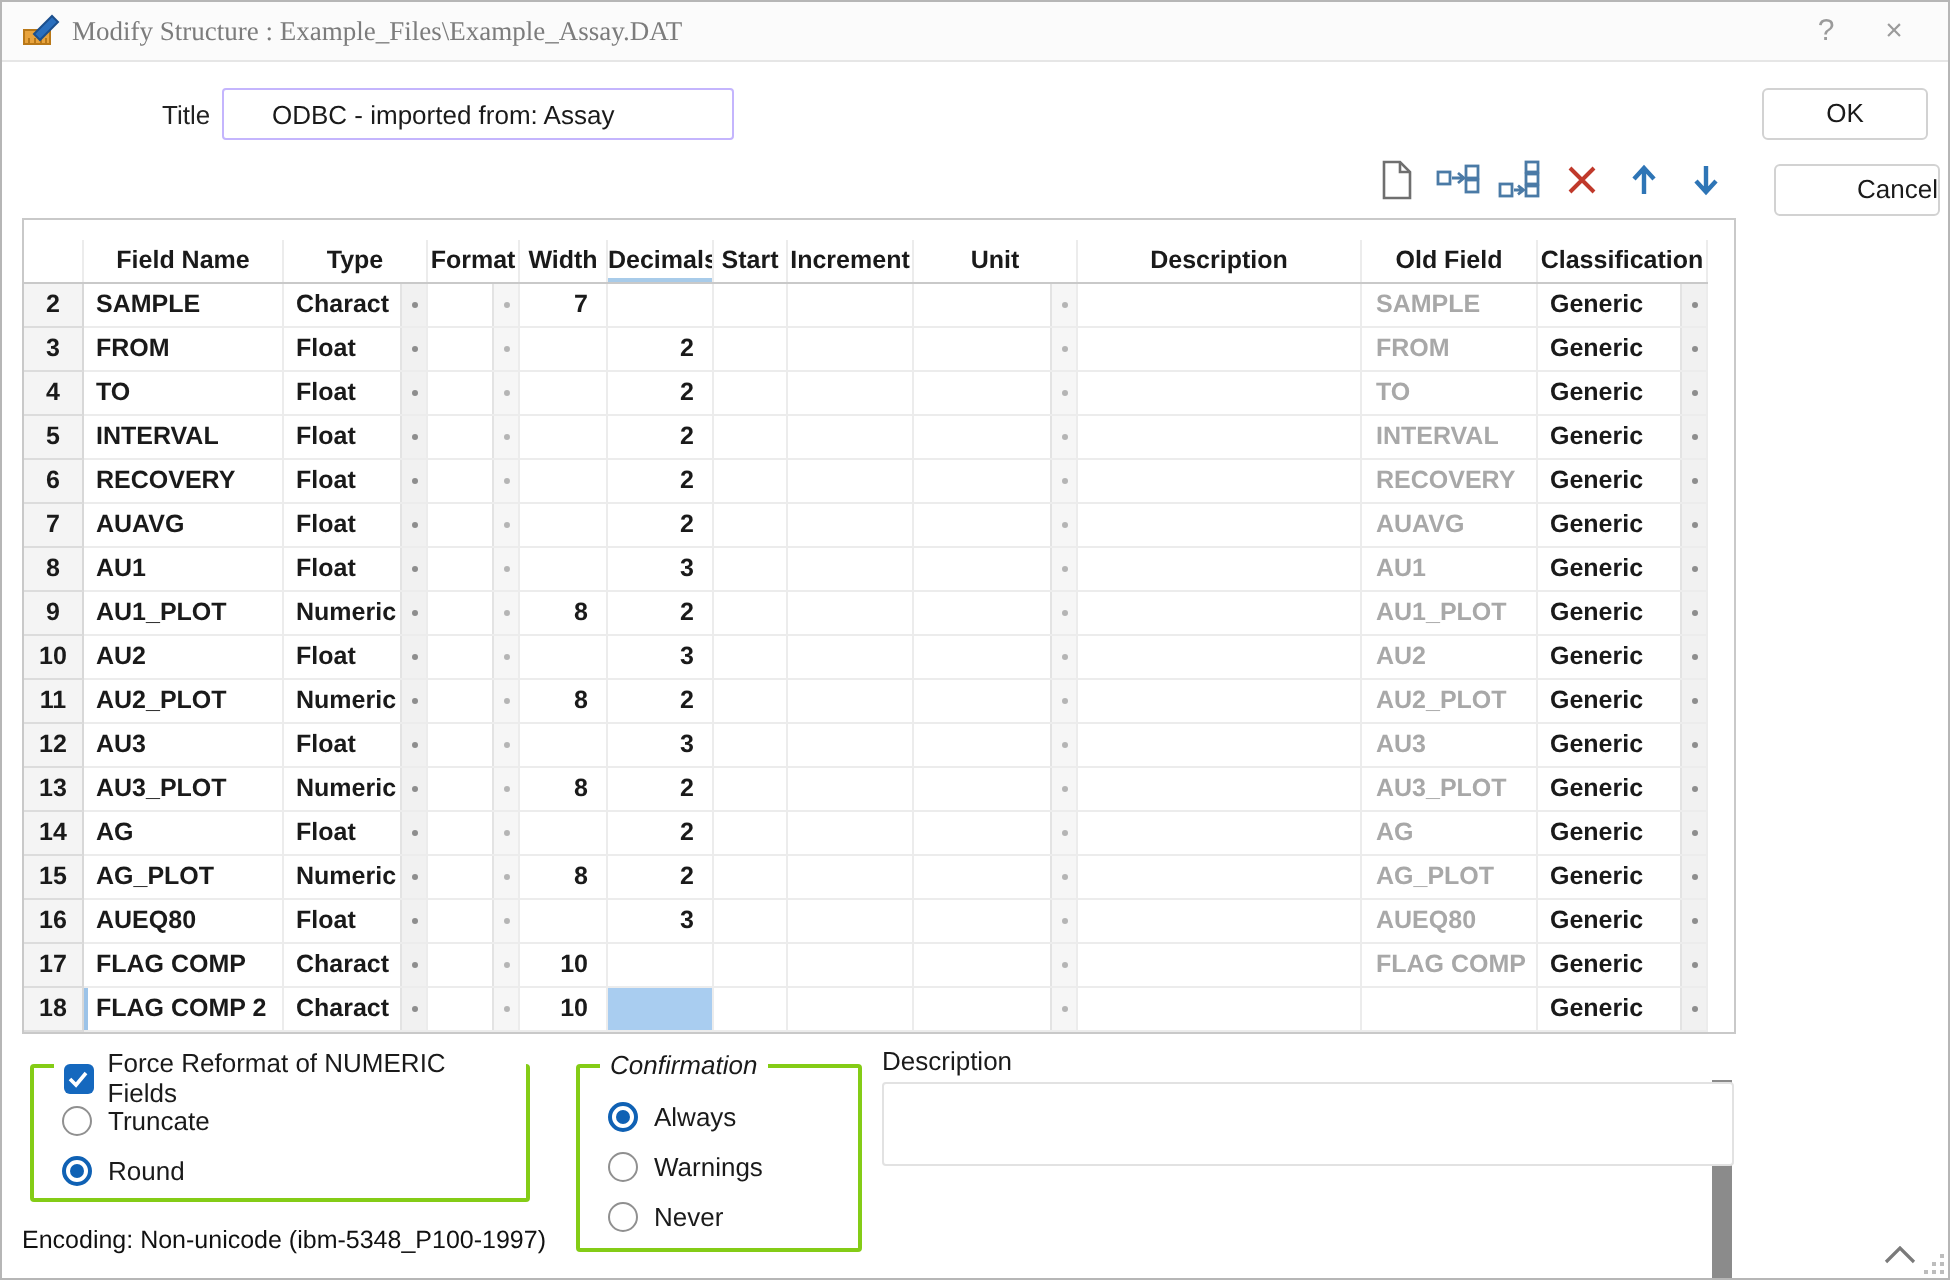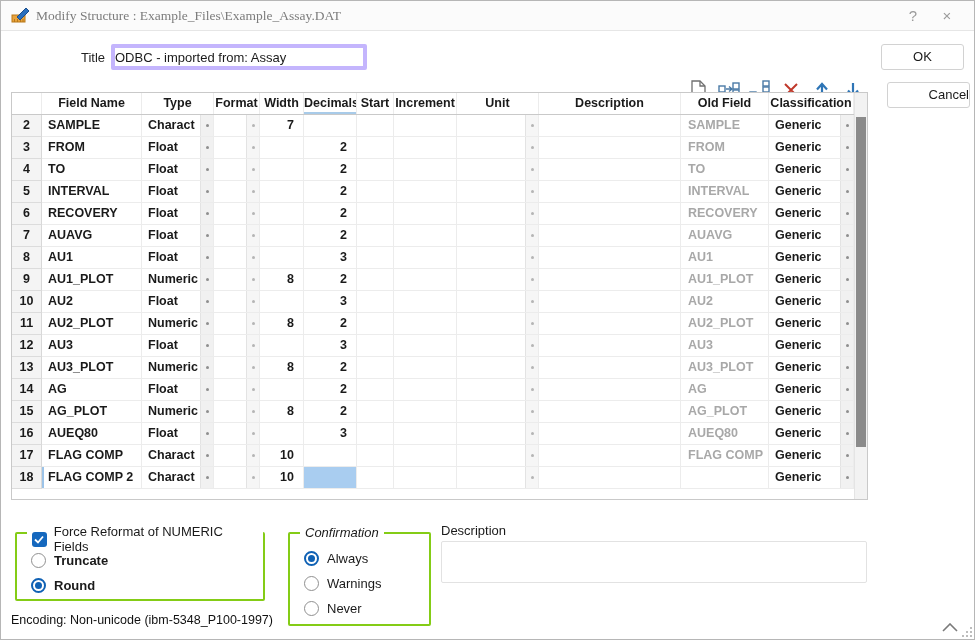--- a/index.html
+++ b/index.html
@@ -15,40 +15,40 @@
     background:#fbfbfb; border-bottom:1px solid #e6e6e6;
     display:flex; align-items:center; padding:0 10px;
   }
   .titlebar .appicon { width:19px; height:17px; margin-right:6px; flex:0 0 auto; }
   .titlebar .title { color:#7c7c7c; font-size:13.5px; flex:1 1 auto; white-space:nowrap; overflow:hidden;font-family:Liberation Serif, serif; }
   .tb-btn { color:#9b9b9b; font-size:15px; width:34px; text-align:center; cursor:default; }
   
   .field-title-label { position:absolute; left:80px; top:49px; color:#222; }
   .field-title-input {
     position:absolute; left:110px; top:43px; width:256px; height:26px;
-    border:4px solid #c4b5fd; border-radius:2px; padding:0 0; font-size:13px;
+    border:1px solid #c4b5fd; border-radius:2px; padding:0 24px; font-size:13px;
     font-family:"Liberation Sans", sans-serif; color:#1a1a1a; background:#fff; outline:none;
   }
   .btn {
     position:absolute; width:83px; height:26px; background:#fff;
     border:1px solid #d2d2d2; border-radius:3px; font-size:13px; color:#1a1a1a;
     font-family:"Liberation Sans", sans-serif; text-align:center; line-height:24px;
   }
   #ok-btn { left:880px; top:43px; }
   #cancel-btn { left:886px; top:81px;text-align:right; }
   
   .toolbar {
     position:absolute; top:77px; right:110px; height:24px;
     display:flex; align-items:center; gap:9px;
   }
   .toolbar .tool { width:22px; height:22px; display:flex; align-items:center; justify-content:center; }
   
   .tablewrap {
-    position:absolute; left:10px; top:91px; width:857px; height:408px;
-    border:1px solid #c9c9c9; background:#fff; display:flex;
+    position:absolute; left:10px; top:108px; width:857px; height:408px;
+    border:1px solid #c9c9c9; background:#fff; display:flex;align-items:flex-end;
   }
   .grid { width:842px; overflow:hidden; }
   .vscroll { width:13px; background:#f2f2f2; border-left:1px solid #e4e4e4; position:relative; }
   .vscroll .thumb { position:absolute; left:1px; top:24px; width:10px; height:330px; background:#8b8b8b; }
   .trow, .thead {
     display:grid;
     grid-template-columns:30px 100px 72px 46px 44px 53px 37px 63px 82px 142px 88px 85px;
     height:22px;
   }
   .thead { border-bottom:1px solid #c9c9c9; }
@@ -97,21 +97,21 @@
   .radio-row { display:flex; align-items:center; gap:8px; height:25px; padding-left:10px; }
   .radio {
     width:15px; height:15px; border-radius:50%; border:1px solid #909090; background:#fff;
     position:relative; flex:0 0 auto;
   }
   .radio.selected { border:2px solid #0f61b4; }
   .radio.selected::after {
     content:""; position:absolute; left:2px; top:2px; width:7px; height:7px;
     border-radius:50%; background:#0f61b4;
   }
-  #reformat-options { position:absolute; left:4px; top:14px;font-weight:bold; }
+  #reformat-options { position:absolute; left:4px; top:14px; }
   #confirm-options { position:absolute; left:4px; top:12px; }
   .encoding { position:absolute; left:10px; top:612px; font-size:12.5px; color:#111; }
   .desc-label { position:absolute; left:440px; top:522px; font-size:13px; color:#1a1a1a; }
   .desc-box {
     position:absolute; left:440px; top:540px; width:426px; height:42px;
     border:1px solid #e2e2e2; border-radius:2px; background:#fff; resize:none;
     font-family:"Liberation Sans", sans-serif; font-size:13px; padding:4px 6px; outline:none;
   }
   .chevron-btn { position:absolute; left:936px; top:616px; width:26px; height:20px; display:flex; align-items:center; justify-content:center; }
   .grip {

